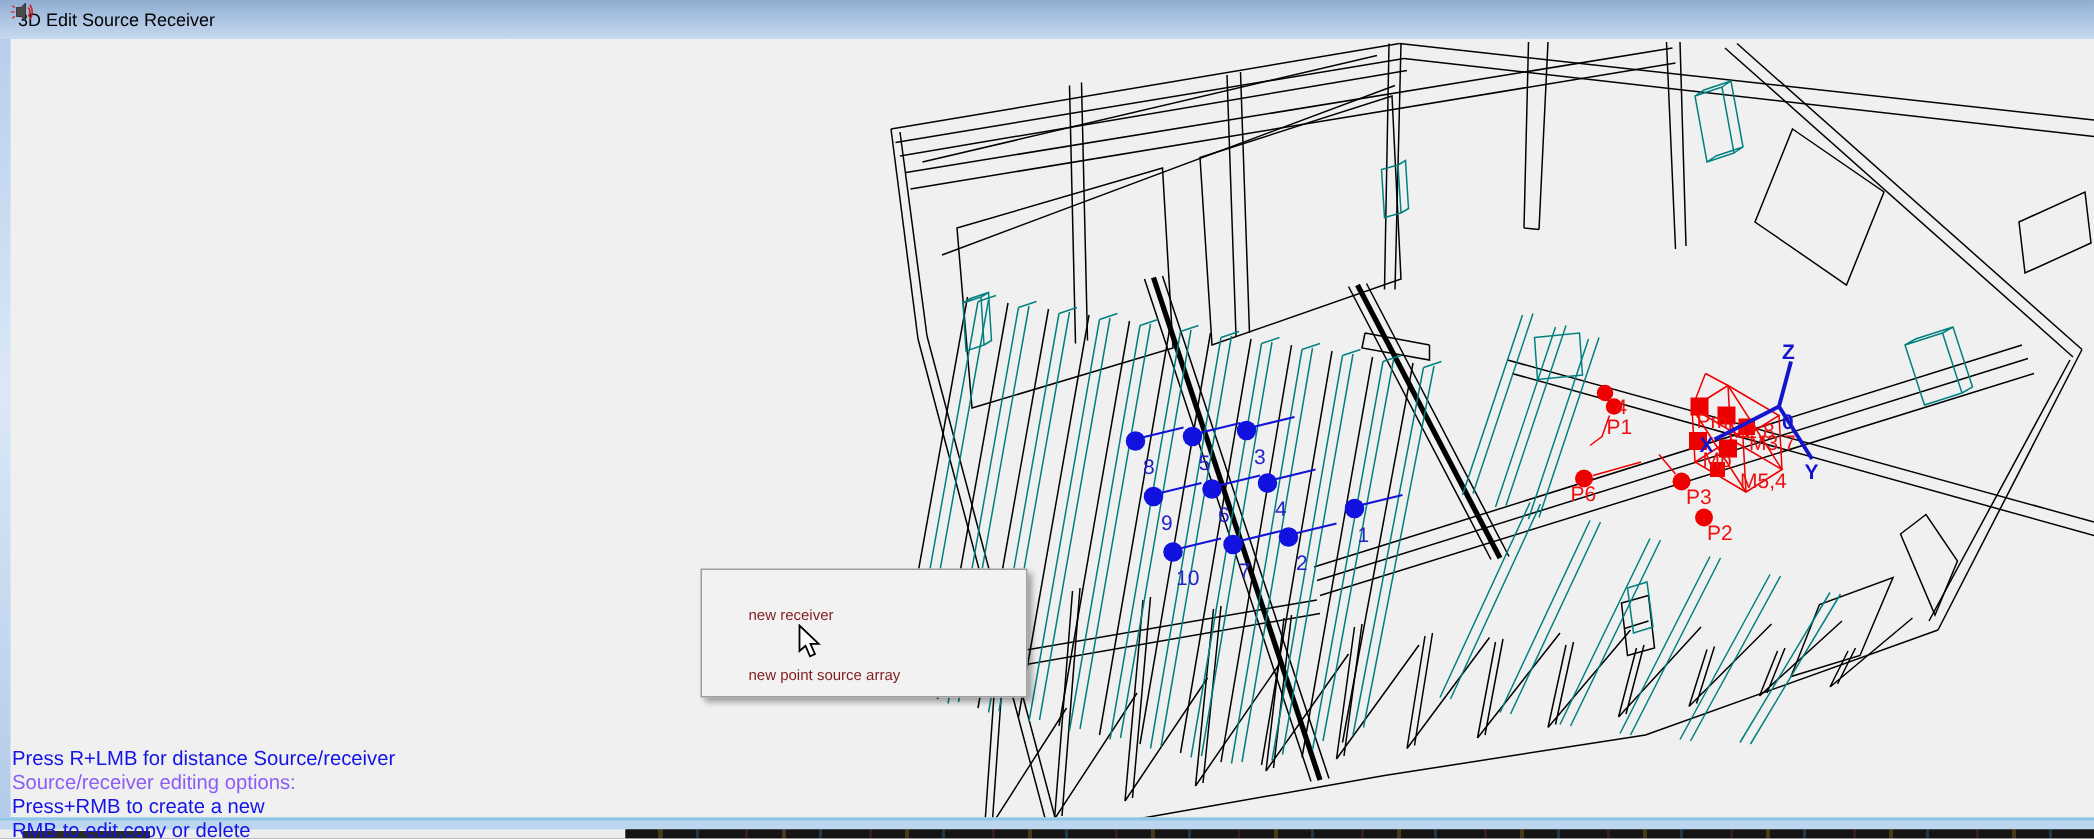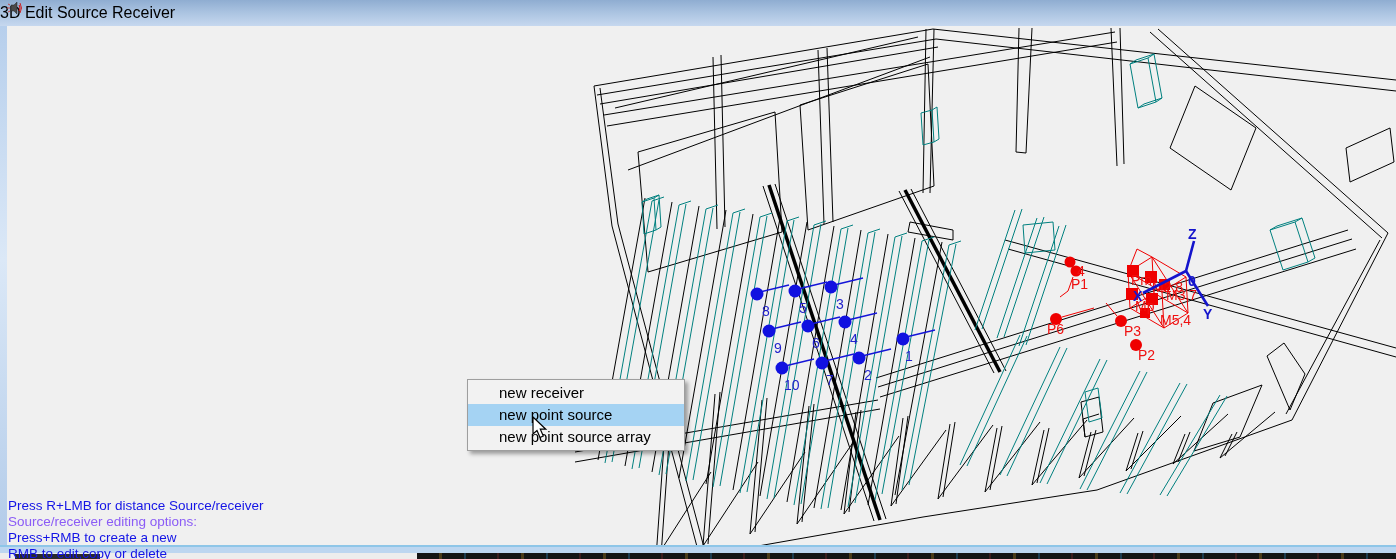--- a/index.html
+++ b/index.html
@@ -2,21 +2,21 @@
 <html><head>
 <meta charset="utf-8">
 <style>
   html,body{margin:0;padding:0;background:#888;}
   .window{position:relative;width:1396px;height:559px;overflow:hidden;
           font-family:"Liberation Sans",sans-serif;background:#f0f0f0;}
   
   .titlebar{position:absolute;left:0;top:0;width:1396px;height:26px;
     background:linear-gradient(#8fadd1,#a9c2e0 45%,#c6d8ef);display:flex;align-items:center;}
   .titlebar .ticon{width:16px;height:16px;margin-left:7px;margin-right:5px;}
-  .titlebar .ttext{font-size:16px;color:#000;}
+  .titlebar .ttext{font-size:12px;color:#000;padding-left:12px;}
   
   .border-left{position:absolute;left:0;top:26px;width:7px;height:519px;
     background:linear-gradient(180deg,#b7cfec,#dbe8f7 45%,#b2cbe9);}
   .border-bottom{position:absolute;left:0;top:545px;width:1396px;height:8px;
     background:#bdd6f0;border-top:2px solid #8ec6e8;}
   .behind-strip{position:absolute;left:0;top:553px;width:1396px;height:6px;background:#ededed;}
   .behind-strip .frag{position:absolute;left:15px;top:1px;width:85px;height:5px;background:#2a2a2a;}
   .behind-strip .darkpart{position:absolute;left:417px;top:0;width:979px;height:6px;background:#141414;
     background-image:repeating-linear-gradient(90deg,#141414 0 22px,#4a3a18 22px 25px,#141414 25px 47px,#1c3a4e 47px 49px,#141414 49px 80px,#3a1c1c 80px 82px);}
   
@@ -29,21 +29,21 @@
   .redf{fill:#ef0000;stroke:none;}
   .redlab{fill:#ef1010;font-size:14px;font-family:"Liberation Sans",sans-serif;}
   .blue{stroke:#1414d8;stroke-width:1.4;fill:none;}
   .bluef{fill:#1111e0;stroke:none;}
   .blulab{fill:#2222cc;font-size:14px;font-family:"Liberation Sans",sans-serif;}
   .axis{stroke:#1414cc;stroke-width:2.6;fill:none;}
   .axlab{fill:#1414cc;font-size:14px;font-weight:bold;font-family:"Liberation Sans",sans-serif;}
   
   .ctxmenu{position:absolute;left:467px;top:379px;width:216px;background:#f2f2f2;
     border:1px solid #9e9e9e;box-shadow:3px 3px 4px rgba(0,0,0,.35);padding:2px 0;z-index:5;}
-  .ctxmenu .item{height:22px;line-height:22px;font-size:15px;color:#000000;padding-left:31px;}
+  .ctxmenu .item{height:22px;line-height:22px;font-size:10px;color:#7f1d1d;padding-left:31px;margin-top:18px;}
   .ctxmenu .item.hl{background:#a5d3f3;}
   
   .instructions{position:absolute;left:8px;top:470px;font-size:13.5px;line-height:16px;z-index:4;margin-top:28px;}
   .instructions .ln-blue{color:#1414e6;}
   .instructions .ln-red{color:#8b5cf6;}
   
   .cursor{position:absolute;left:531px;top:416px;z-index:9;}
 </style>
 </head>
 <body>
@@ -290,21 +290,20 @@
         <text class="axlab" x="1188" y="239">Z</text>
         <text class="axlab" x="1203" y="319">Y</text>
         <text class="axlab" x="1133" y="301">X</text>
         <text class="axlab" x="1188" y="286">0</text>
       </g>
     </svg>
   </div>
 
   <div class="ctxmenu">
     <div class="item">new receiver</div>
-    <div class="item hl">new point source</div>
     <div class="item">new point source array</div>
   </div>
 
   <svg class="cursor" width="20" height="24" viewBox="0 0 20 24">
     <polygon points="2,1 2,18 6,14.5 9,21.5 12.3,20 9.3,13.2 14.8,13.2" fill="#fff" stroke="#000" stroke-width="1.2"></polygon>
   </svg>
 
   <div class="instructions">
     <div class="ln-blue">Press R+LMB for distance Source/receiver</div>
     <div class="ln-red">Source/receiver editing options:</div>

